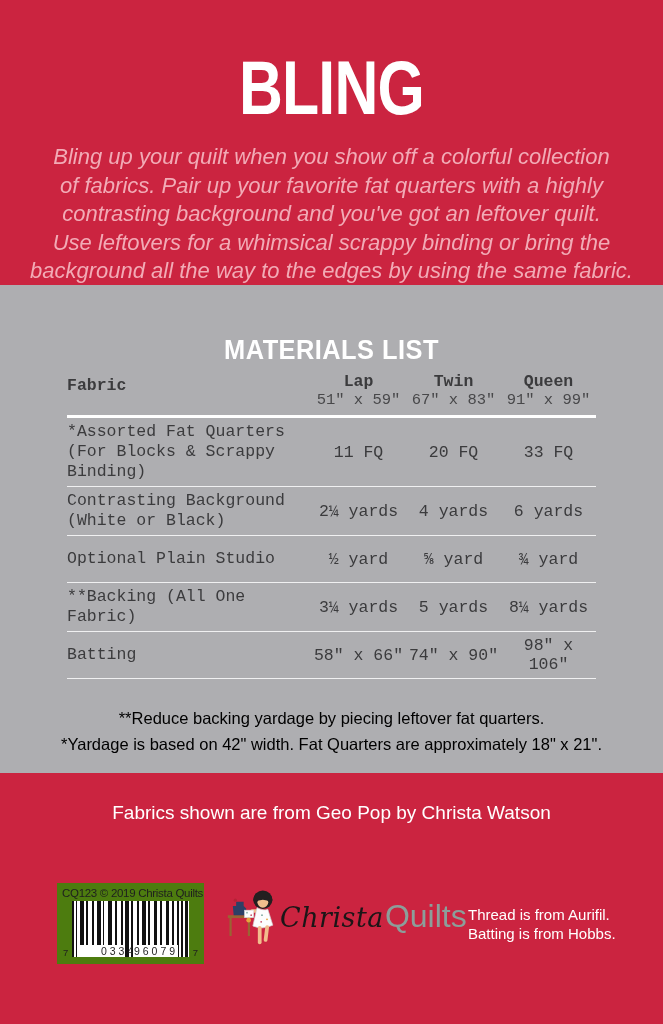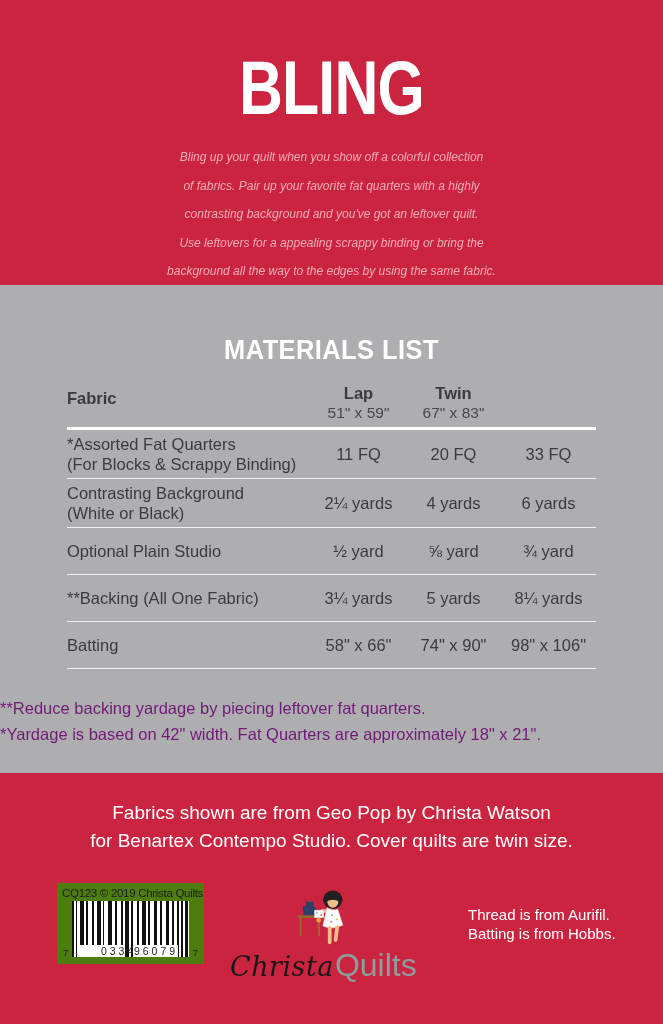--- a/index.html
+++ b/index.html
@@ -21,61 +21,62 @@
     line-height:1;
     padding-top:50px;
     letter-spacing:-1px;
     transform:scaleX(0.80);
     transform-origin:center top;
   }
   .intro { margin-top:17px; }
   .intro-line {
     color:#f2abb6;
     font-style:italic;
-    font-size:12px;
+    font-size:22px;
     line-height:28.5px;
   }
 
   
   .section-mid { height:488px; background:#aeaeb1; }
   .materials-heading {
     text-align:center;
     padding-top:50px;
     color:#ffffff;
     font-size:27px;
     font-weight:bold;
     letter-spacing:0.5px;
     transform:scaleX(0.94);
     transform-origin:center top;
   }
   .mat-table {
     width:529px;
-    margin:18px auto 0;
+    margin:6px auto 0;
     color:#3b3b3d;
     font-size:16.5px;
+    font-family:Liberation Mono, monospace;
   }
   .mt-row {
     display:grid;
     grid-template-columns:244px 95px 95px 95px;
     align-items:center;
     min-height:47px;
     border-bottom:1.5px solid rgba(255,255,255,0.82);
   }
   .mt-header {
     align-items:start;
     min-height:44px;
     border-bottom:3px solid #ffffff;
     padding-bottom:5px;
   }
   .mt-cell-label { text-align:left; line-height:20px; padding:4px 0; }
   .mt-cell-val { text-align:center; }
   .mt-col-head { text-align:center; font-weight:bold; line-height:19px; }
   .mt-col-dims { font-weight:normal; font-size:15.5px; color:#48484a; }
   .mt-fabric-head { font-weight:bold; }
-  .footnotes { margin-top:26px; color:#701a75; }
+  .footnotes { margin-top:26px; text-align:center; color:#000000; }
   .footnote-line { font-size:16.5px; line-height:26px; }
 
   
   .section-bottom { height:196px; background:#cb2440; position:relative; color:#ffffff; }
   .credit { padding-top:26px; text-align:center; }
   .credit-line { font-size:19px; line-height:28px; color:#ffffff; }
 
   .bottom-row { position:absolute; left:0; top:108px; width:663px; height:95px; }
 
   
@@ -111,21 +112,21 @@
   .bc-patch-left { left:7px; width:44px;padding-left:44px; }
   .bc-patch-right { left:62px; width:44px; }
   .bc-digit {
     position:absolute; bottom:-1px;
     font-size:9.5px; color:#1f1f1f;
   }
   .bc-digit-left { left:-9px; }
   .bc-digit-right { right:-9px; }
 
   
-  .logo { position:absolute; left:227px; top:4px; display:flex; align-items:center;flex-direction:column; }
+  .logo { position:absolute; left:227px; top:4px; display:flex; align-items:center; }
   .logo-figure { width:50px; height:62px; }
   .logo-text { display:flex; align-items:baseline; margin-left:3px; }
   .logo-script {
     font-family:"DejaVu Serif", serif;
     font-style:italic;
     font-size:27px;
     color:#1b1617;
     letter-spacing:0.5px;
   }
   .logo-sans {
@@ -141,40 +142,44 @@
 </style>
 </head>
 <body>
 
 <div class="section-top">
   <div class="title">BLING</div>
   <div class="intro">
     <div class="intro-line">Bling up your quilt when you show off a colorful collection</div>
     <div class="intro-line">of fabrics. Pair up your favorite fat quarters with a highly</div>
     <div class="intro-line">contrasting background and you've got an leftover quilt.</div>
-    <div class="intro-line">Use leftovers for a appealing scrappy binding or bring the</div>
+    <div class="intro-line">Use leftovers for a whimsical scrappy binding or bring the</div>
     <div class="intro-line">background all the way to the edges by using the same fabric.</div>
   </div>
 </div>
 
 <div class="section-mid">
   <div class="materials-heading">MATERIALS LIST</div>
 
   <div class="mat-table">
 
     <div class="mt-row mt-header">
       <div class="mt-cell-label mt-fabric-head">Fabric</div>
       <div class="mt-col-head">
         <div>Lap</div>
         <div class="mt-col-dims">51" x 59"</div>
       </div>
       <div class="mt-col-head">
         <div>Twin</div>
         <div class="mt-col-dims">67" x 83"</div>
       </div>
+      <div class="mt-col-head">
+        <div>Queen</div>
+        <div class="mt-col-dims">91" x 99"</div>
+      </div>
     </div>
 
     <div class="mt-row">
       <div class="mt-cell-label">
         <div>*Assorted Fat Quarters</div>
         <div>(For Blocks &amp; Scrappy Binding)</div>
       </div>
       <div class="mt-cell-val">11 FQ</div>
       <div class="mt-cell-val">20 FQ</div>
       <div class="mt-cell-val">33 FQ</div>
@@ -220,21 +225,20 @@
 
   <div class="footnotes">
     <div class="footnote-line">**Reduce backing yardage by piecing leftover fat quarters.</div>
     <div class="footnote-line">*Yardage is based on 42" width. Fat Quarters are approximately 18" x 21".</div>
   </div>
 </div>
 
 <div class="section-bottom">
   <div class="credit">
     <div class="credit-line">Fabrics shown are from Geo Pop by Christa Watson</div>
-    <div class="credit-line">for Benartex Contempo Studio. Cover quilts are twin size.</div>
   </div>
 
   <div class="bottom-row">
 
     <div class="barcode-box">
       <div class="bc-label">CQ123 © 2019 Christa Quilts</div>
       <div class="bc-area">
         <div class="bc-bars"></div>
         <div class="bc-num-patch bc-patch-left">03341</div>
         <div class="bc-num-patch bc-patch-right">96079</div>

